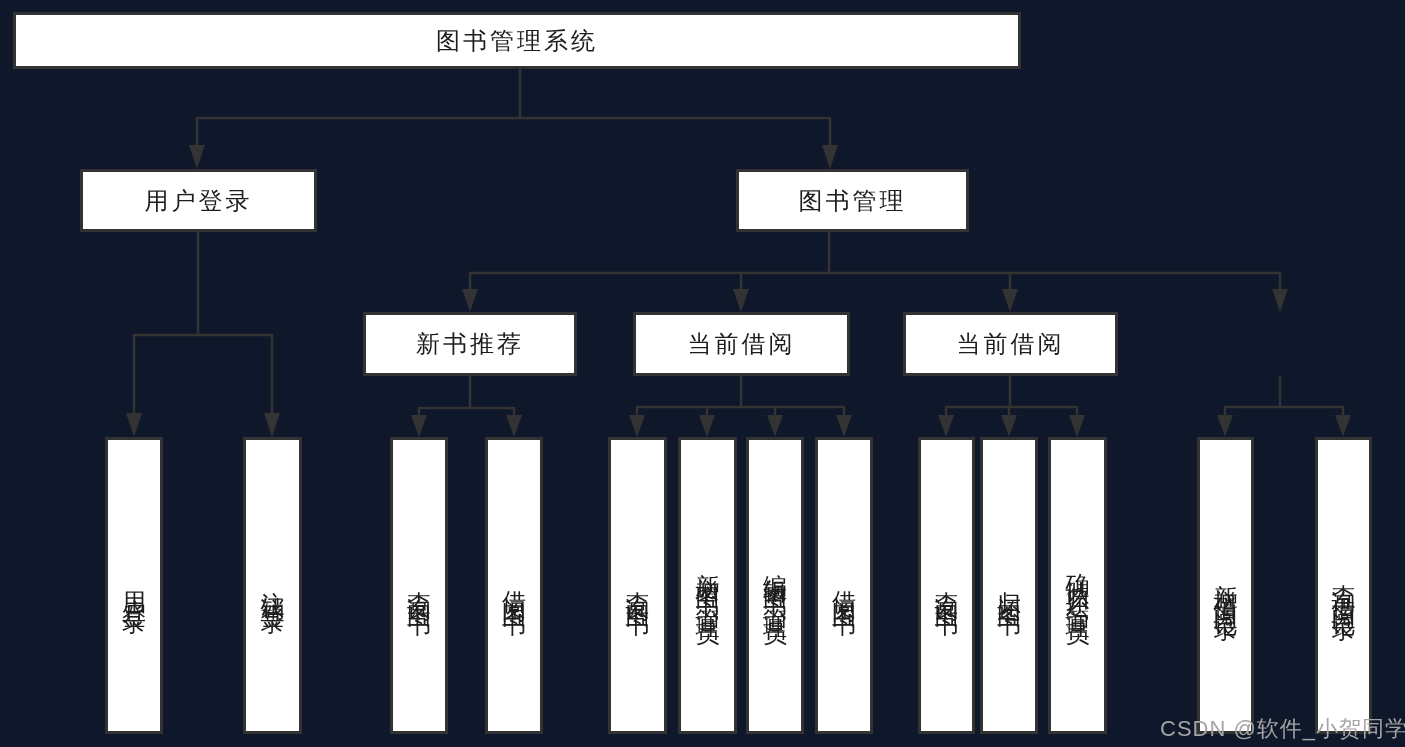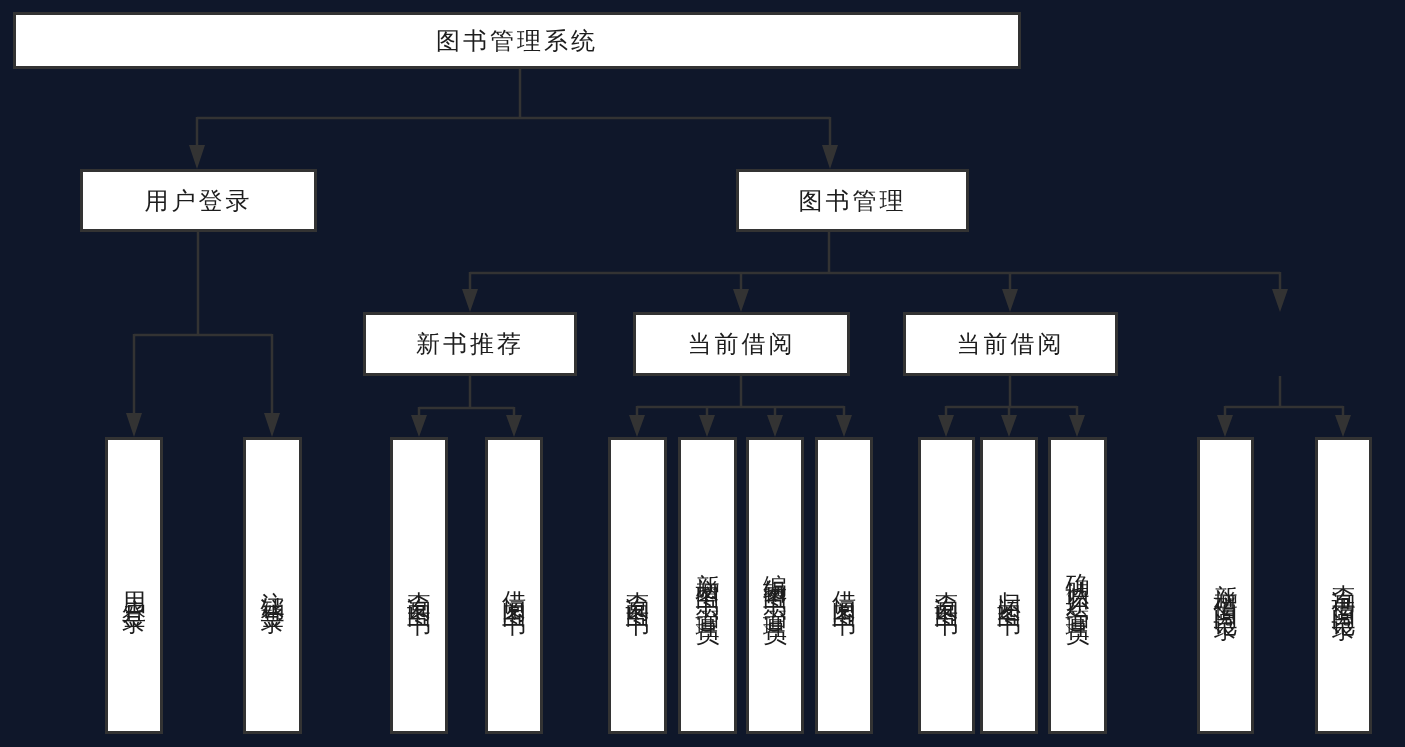--- a/index.html
+++ b/index.html
@@ -157,14 +157,15 @@
     <span>确认归还（管理员）</span>
   </div>
 
   <div class="box v" style="left:1197px;top:437px;width:57px;height:297px">
     <span>新增借阅记录</span>
   </div>
   <div class="box v" style="left:1315px;top:437px;width:57px;height:297px">
     <span>查询借阅记录</span>
   </div>
 
+  <div class="watermark">CSDN @软件_小贺同学</div>
 
 </div>
 
 </body></html>

